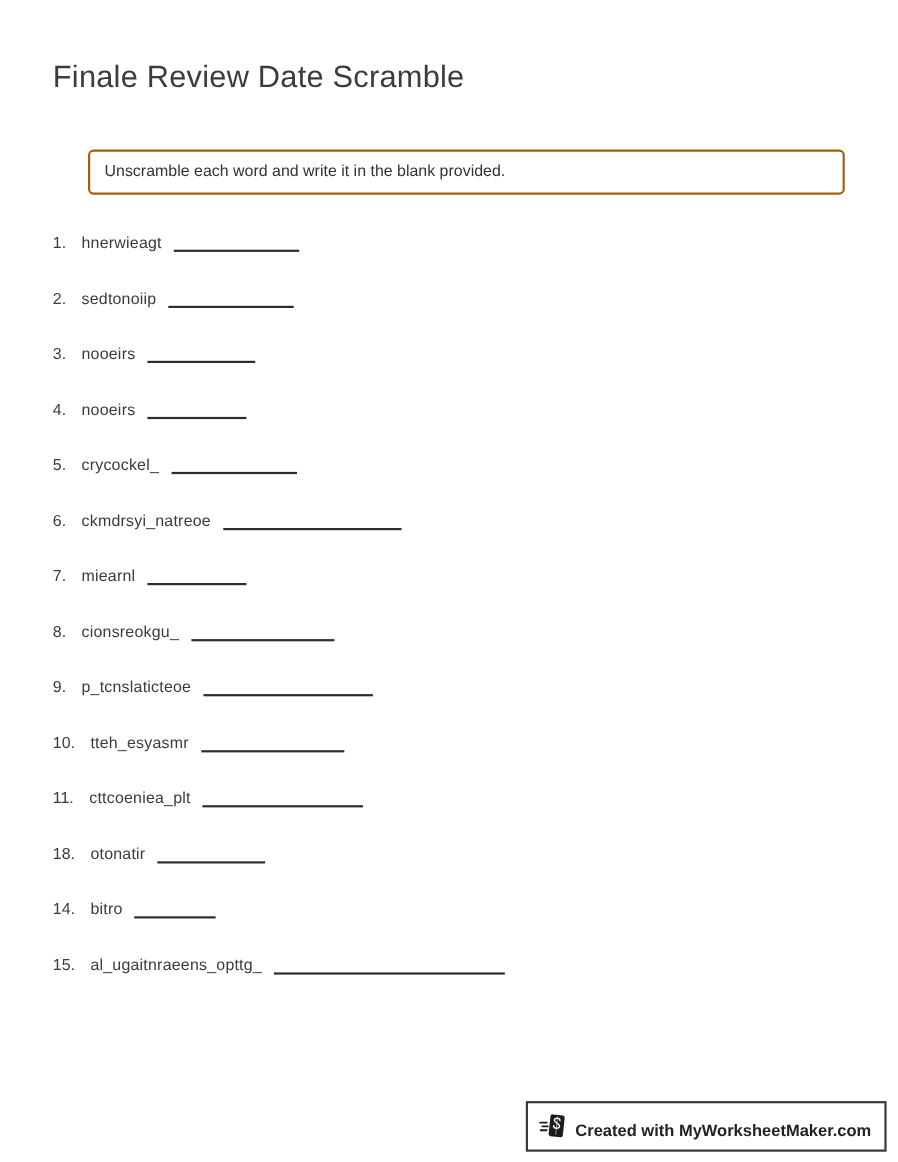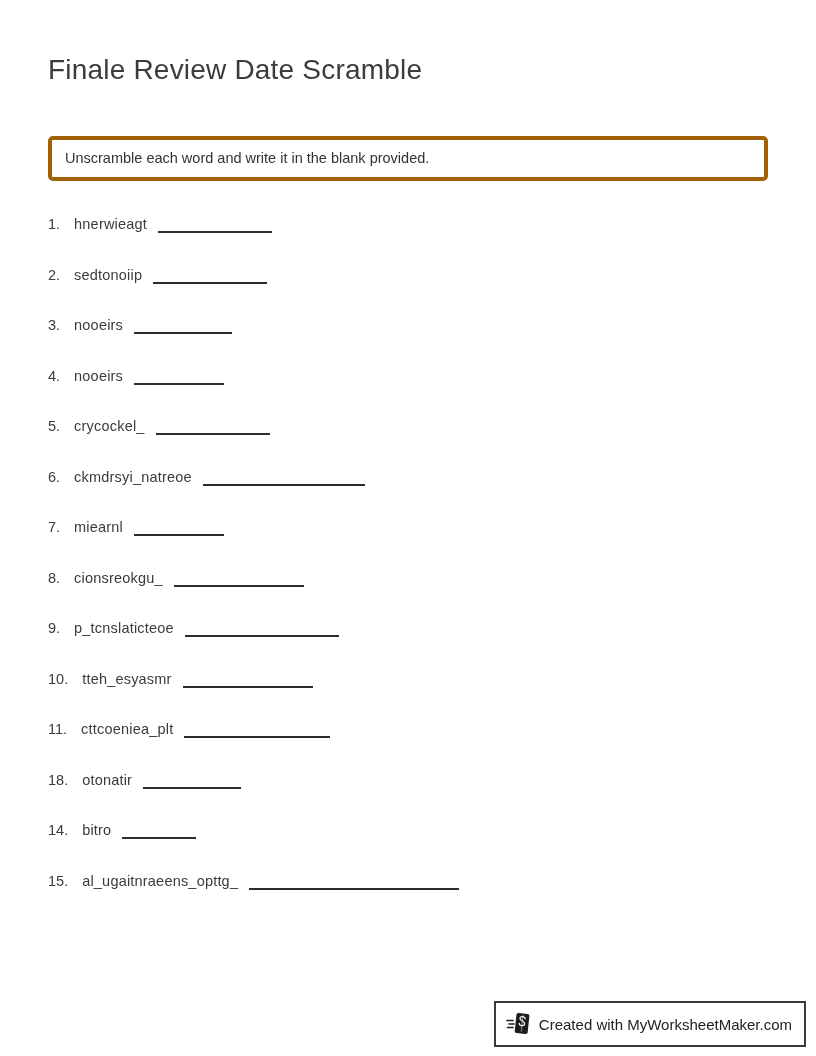--- a/index.html
+++ b/index.html
@@ -28,23 +28,24 @@
   .field-label { font-size: 17px; color: #3c3c3c; line-height: 22px; }
   .field-line {
     width: 185px; height: 22px;
     border-bottom: 1px solid #4a4a4a;
     display: inline-block;
   }
 
   
   .instruction-box {
     margin-top: 46px;
-    border: 4px solid #a16207;
+    border: 2px solid #a16207;
     border-radius: 5px;
     padding: 9px 13px 10px 13px;
+    margin-left: 32px;
   }
   .instruction-text { font-size: 14.5px; color: #333333; }
 
   
   .word-list { list-style: none; margin-top: 32px; }
   .word-item { display: flex; align-items: baseline; margin-bottom: 30.5px; height: 20px; }
   .item-number { font-size: 14.5px; color: #3b3b3b; margin-right: 14px; }
   .scrambled-word { font-size: 14.5px; color: #3b3b3b; letter-spacing: 0.2px; }
   .answer-blank {
     display: inline-block;
@@ -55,23 +56,24 @@
   }
 
   
   .footer-box {
     position: absolute;
     right: 10px;
     bottom: 9px;
     border: 2px solid #3a3a3a;
     background: #ffffff;
     display: flex;
-    align-items: center;
+    align-items: flex-end;
     gap: 7px;
     padding: 8px 12px 8px 10px;
+    font-weight: bold;
   }
   .footer-text { font-size: 15px; color: #222222; }
   .logo-icon { width: 26px; height: 26px; display: inline-flex; }
 </style>
 </head>
 <body>
 
 <div class="page">
 
   <div class="header">

